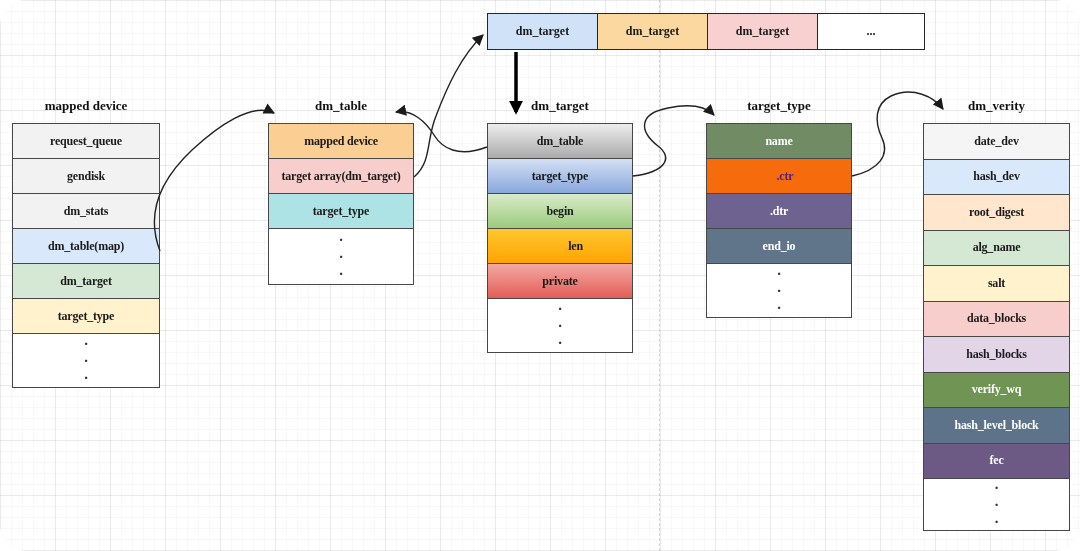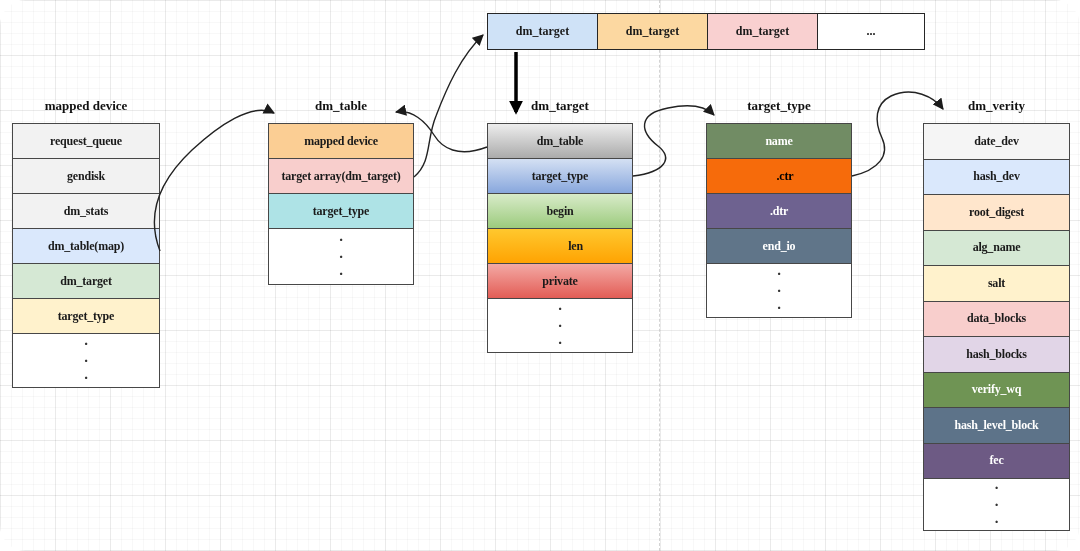--- a/index.html
+++ b/index.html
@@ -115,21 +115,21 @@
           <span>.</span>
           <span>.</span>
         </div>
       </div>
   </div>
 
   <div class="struct" style="left:706px;top:96px;width:146px">
     <div class="stitle">target_type</div>
     <div class="rows">
         <div class="row" style="background: rgb(113, 140, 100); color: rgb(255, 255, 255);">name</div>
-        <div class="row" style="background: rgb(246, 107, 11); color: #000000; padding-left: 12px;">.ctr</div>
+        <div class="row" style="background: rgb(246, 107, 11); color: #4c1d95; padding-left: 12px;">.ctr</div>
         <div class="row" style="background: rgb(110, 98, 144); color: rgb(255, 255, 255);">.dtr</div>
         <div class="row" style="background: rgb(96, 117, 137); color: rgb(255, 255, 255);">end_io</div>
         <div class="row dots" style="background: rgb(255, 255, 255); height: 55px;">
           <span>.</span>
           <span>.</span>
           <span>.</span>
         </div>
       </div>
   </div>
 

